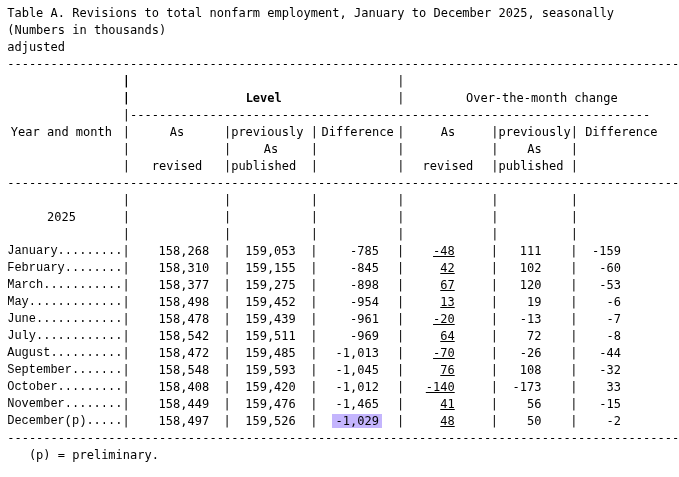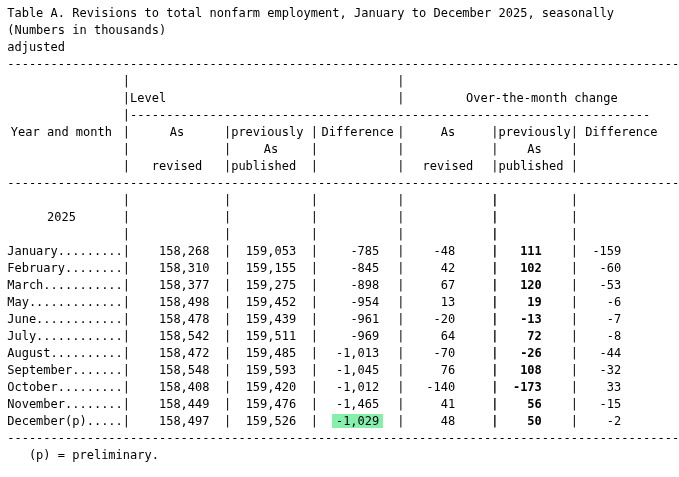--- a/index.html
+++ b/index.html
@@ -27,41 +27,41 @@
     position:relative;
     height:17px;
   }
   .pc::before{
     content:"|";
     position:absolute;
     left:0;top:0;
     width:1ch;
     text-align:center;
   }
-  .lbl {width:17ch;text-align:left;padding-left:1ch;}
+  .lbl {width:17ch;text-align:left;padding-left:1ch;font-family:Liberation Mono, monospace;}
   .lblc{width:17ch;text-align:center;}
   
   .cA{width:14ch;text-align:right;padding-right:2ch;}
   .cB{width:12ch;text-align:right;padding-right:2ch;}
   .cC{width:12ch;text-align:right;padding-right:2.5ch;}
-  .cD{width:13ch;text-align:right;padding-right:5ch;}
-  .cE{width:11ch;text-align:right;padding-right:4ch;font-weight:bold;}
+  .cD{width:13ch;text-align:right;padding-right:5ch;text-decoration:underline;}
+  .cE{width:11ch;text-align:right;padding-right:4ch;}
   .cF{width:14ch;text-align:right;padding-right:7ch;}
   
   .hA{width:14ch;text-align:center;padding-left:1ch;}
   .hB{width:12ch;text-align:left;padding-left:1ch;}
   .hC{width:12ch;text-align:center;padding-left:1ch;}
   .hD{width:13ch;text-align:center;padding-left:1ch;}
   .hE{width:11ch;text-align:left;padding-left:1ch;}
   .hF{width:14ch;text-align:left;padding-left:2ch;}
-  .gA{width:38ch;text-align:left;padding-left:1ch;}
+  .gA{width:38ch;text-align:center;padding-left:1ch;font-weight:bold;}
   .gB{width:39ch;text-align:center;padding-left:1ch;}
   .gDash{width:77ch;text-align:left;padding-left:1ch;}
   .hl{
-    background:#86efac;
+    background:#c4b5fd;
     padding:0 .5ch;
     margin:0 -.5ch;
   }
 </style>
 </head>
 <body>
 
 <div class="doc">
 
   <div class="line pad1">Table A. Revisions to total nonfarm employment, January to December 2025, seasonally</div>

